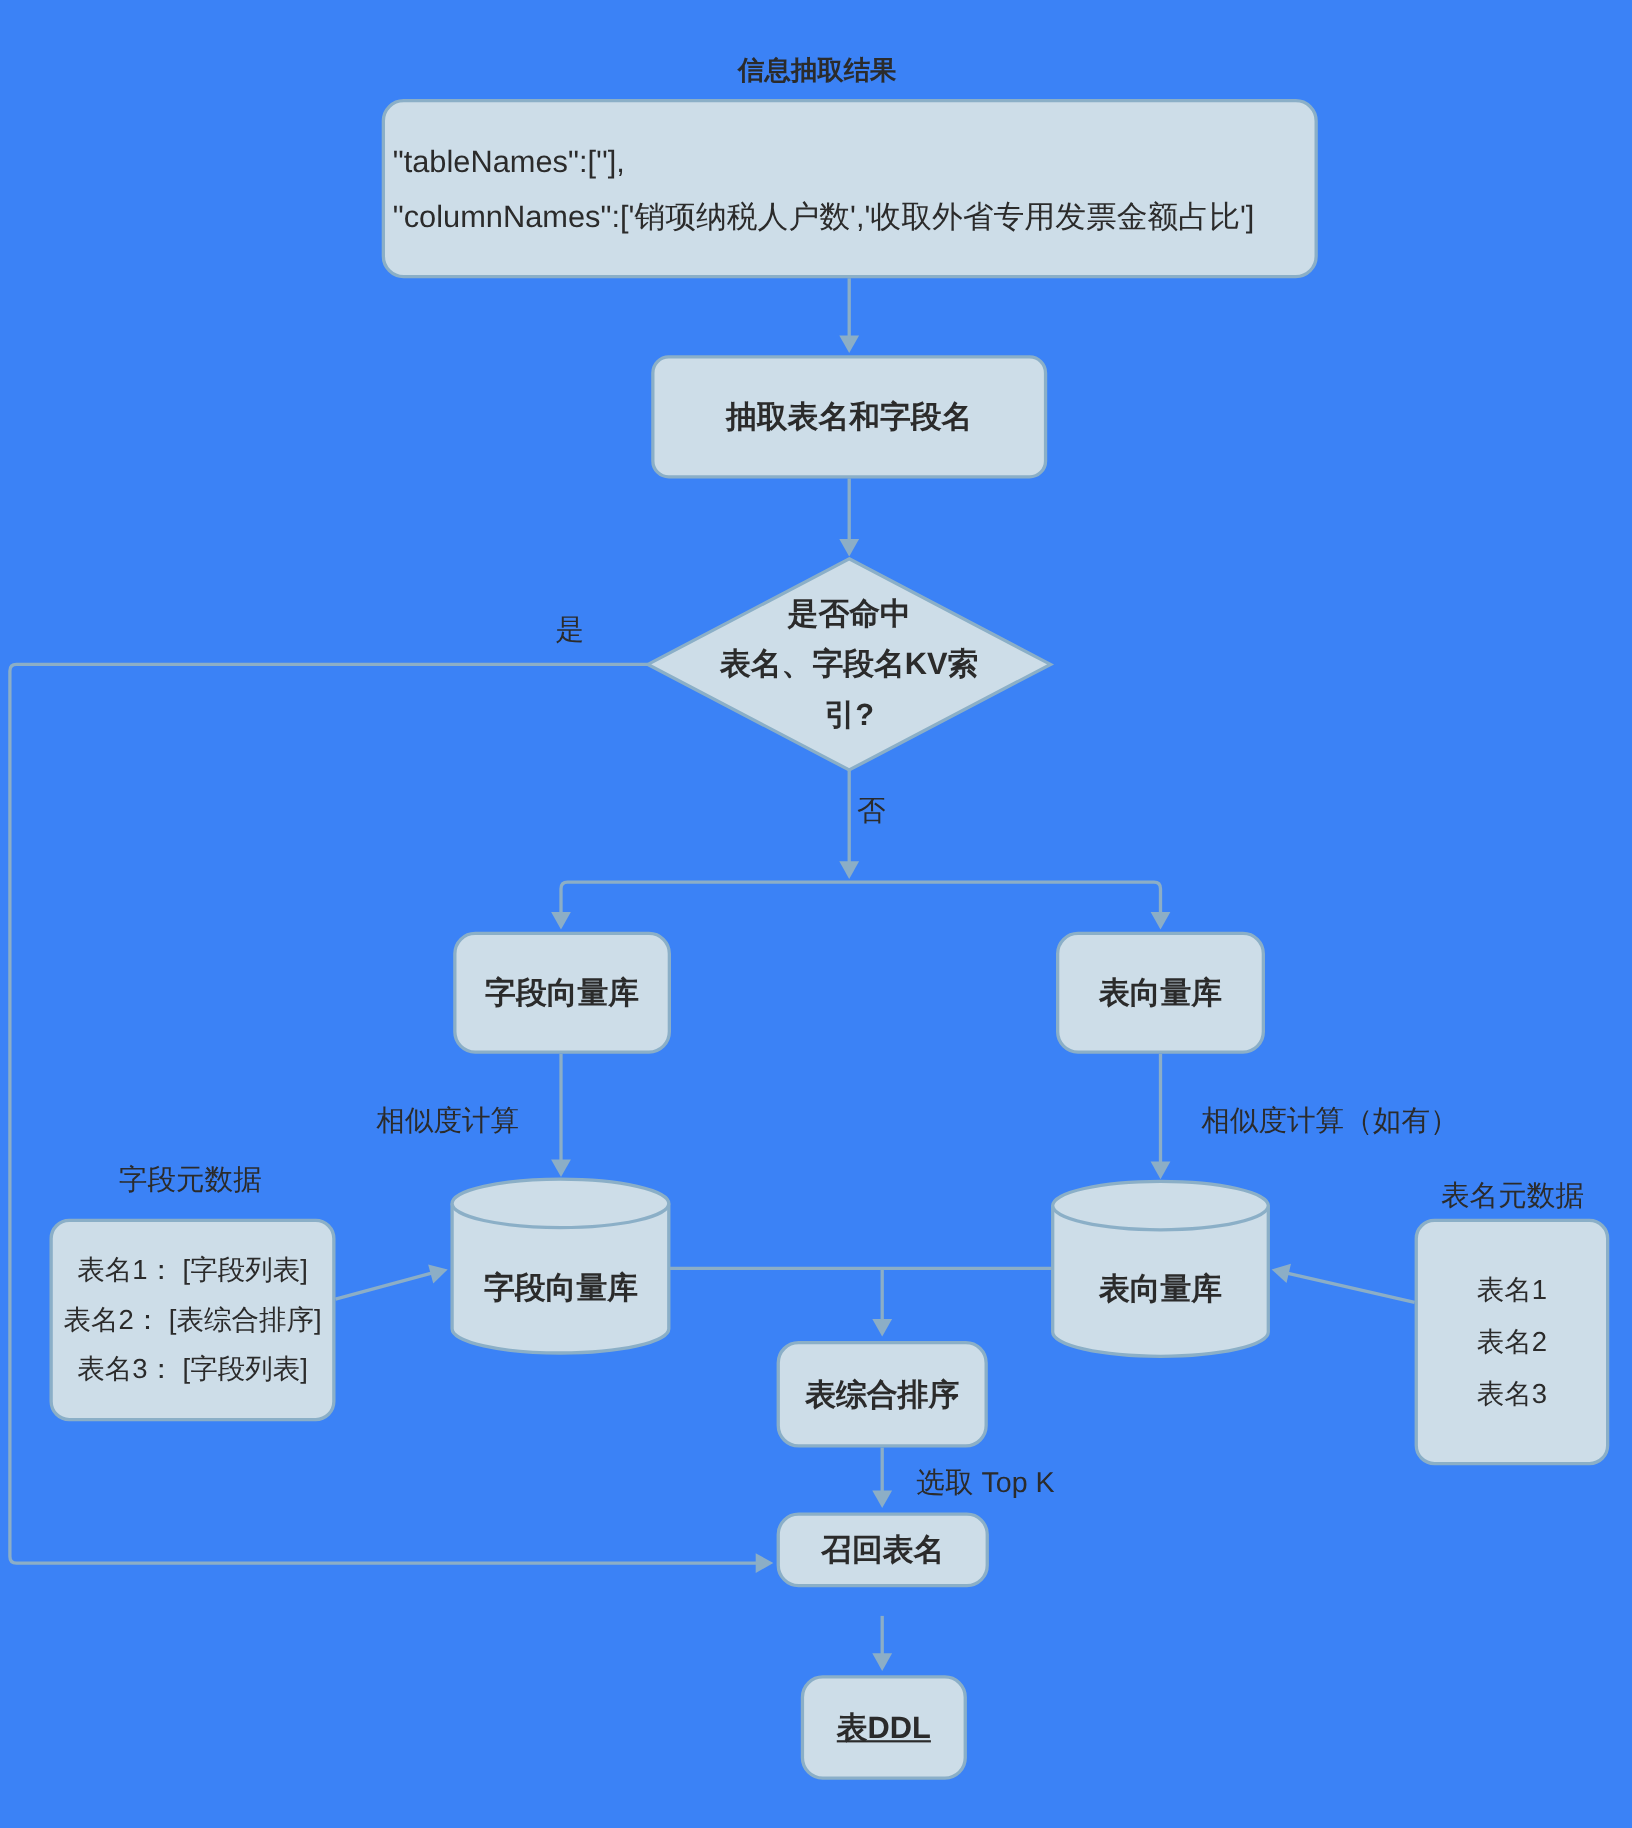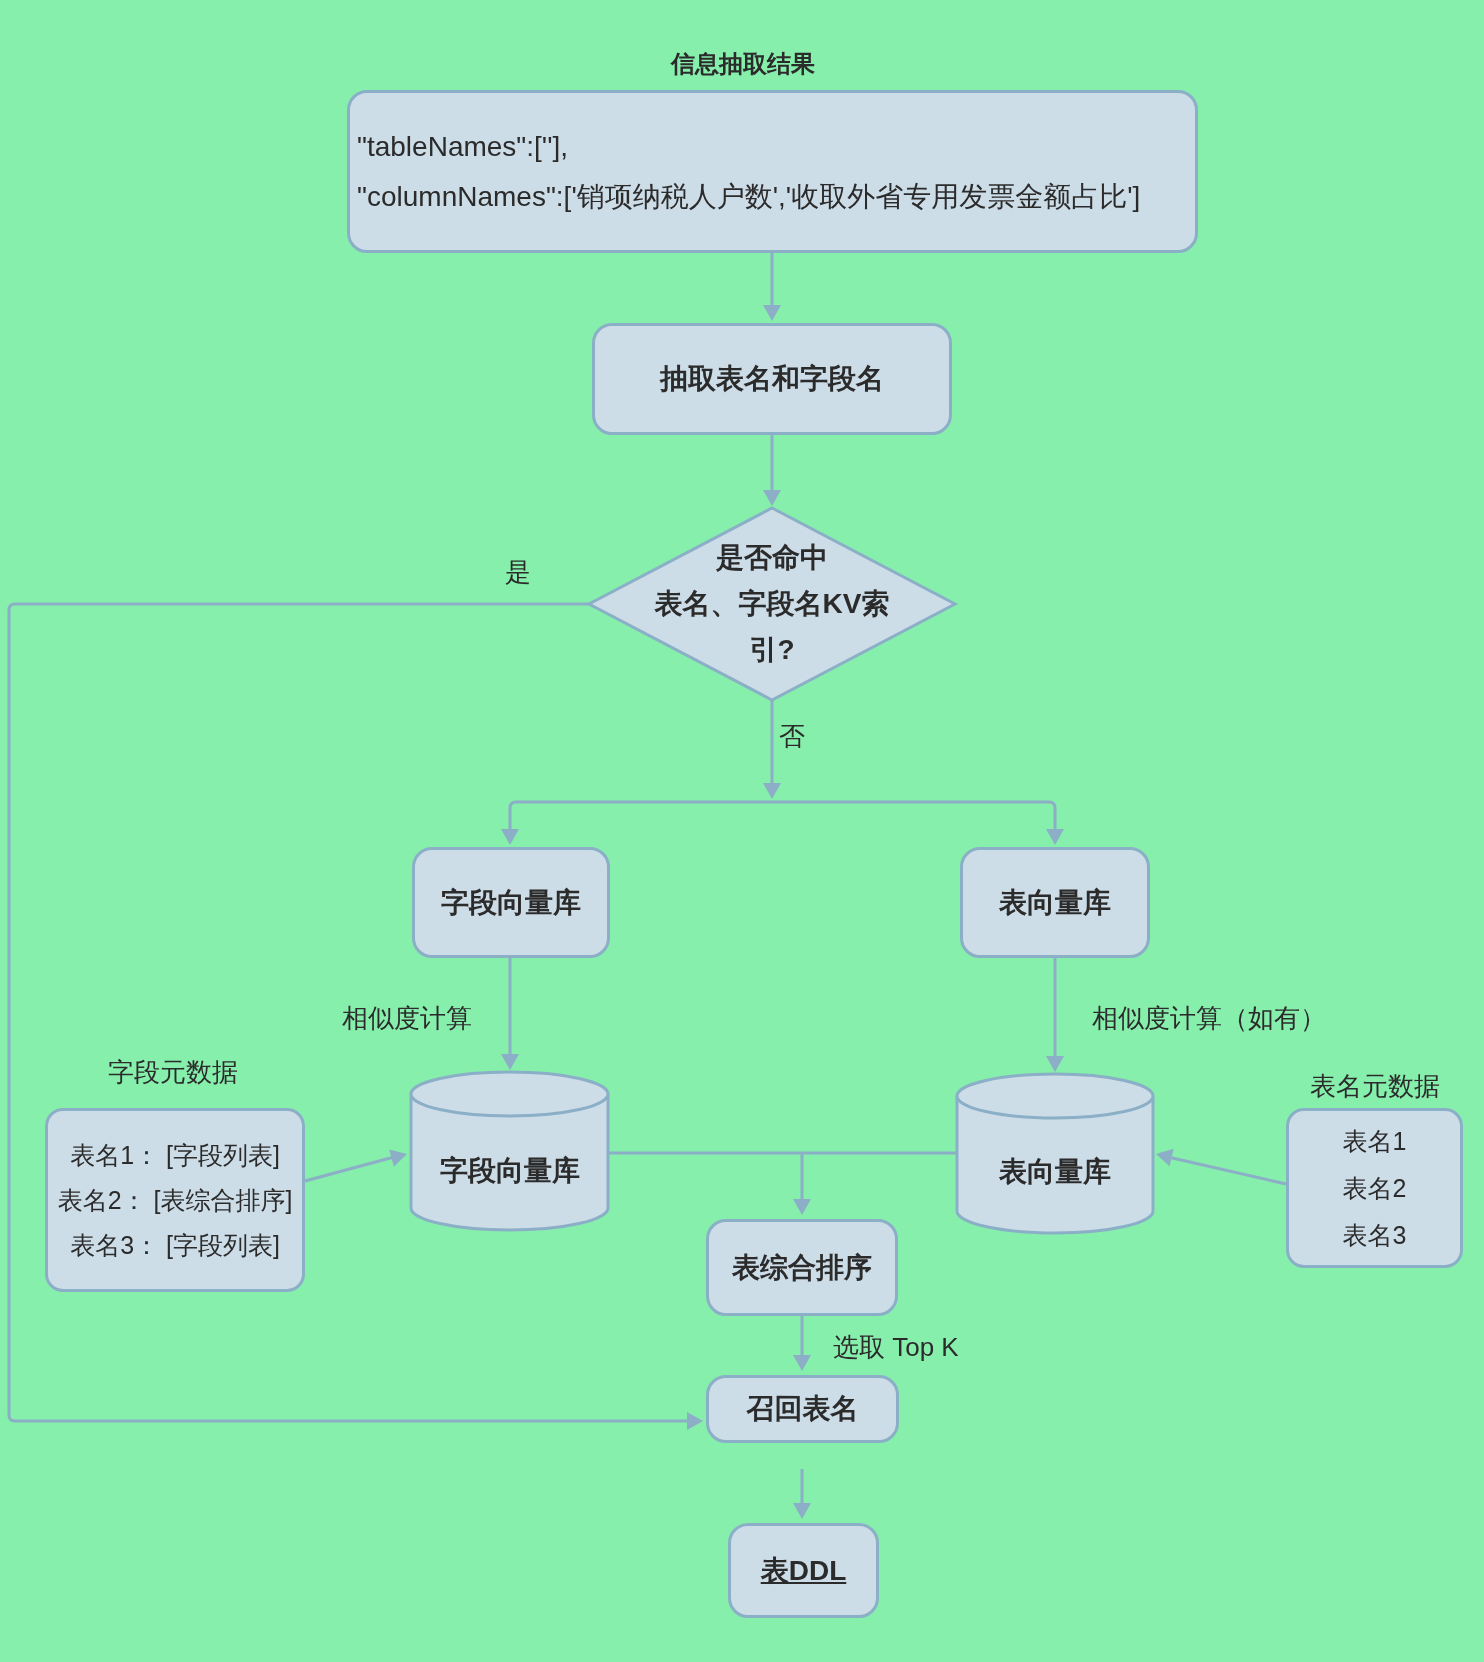--- a/index.html
+++ b/index.html
@@ -4,21 +4,21 @@
 <style>
   html,body{margin:0;padding:0;}
   body{
     font-family:"Liberation Sans","DejaVu Sans",sans-serif;
     background:#f2f2f4;
   }
   #canvas{
     position:relative;
     width:1484px;
     height:1662px;
-    background:#86efac;
+    background:#3b82f6;
     overflow:hidden;
     color:#2b2b2b;
   }
   #wires{position:absolute;left:0;top:0;width:1484px;height:1662px;}
   .node{
     position:absolute;
     box-sizing:border-box;
     background:#cddde8;
     border:3px solid #8bafc7;
     border-radius:20px;
@@ -43,38 +43,38 @@
     font-size:24px;font-weight:bold;
   }
   #extraction-result{
     left:347px;top:90px;width:851px;height:163px;
     align-items:flex-start;
     text-align:left;
     padding-left:7px;
     font-size:28px;
     line-height:50px;
   }
-  #extract-step{left:592px;top:323px;width:360px;height:112px;}
+  #extract-step{left:592px;top:323px;width:360px;height:112px;border-radius:16px;}
   #diamond-text{
     position:absolute;
     left:622px;top:535px;width:300px;height:138px;
     text-align:center;
     font-size:28px;font-weight:bold;
     line-height:46px;
   }
   #field-vector-store{left:412px;top:847px;width:198px;height:111px;}
   #table-vector-store{left:960px;top:847px;width:190px;height:111px;}
   .cyl-label{
     position:absolute;
     font-size:28px;font-weight:bold;
     text-align:center;
     white-space:nowrap;
   }
   #field-meta{left:45px;top:1108px;width:260px;height:184px;border-radius:18px;font-size:25px;line-height:45px;}
-  #table-meta{left:1286px;top:1108px;width:177px;height:160px;border-radius:18px;font-size:25px;line-height:47px;}
+  #table-meta{left:1286px;top:1108px;width:177px;height:224px;border-radius:18px;font-size:25px;line-height:47px;}
   #table-ranking{left:706px;top:1219px;width:192px;height:97px;}
   #table-recall{left:706px;top:1375px;width:193px;height:68px;}
   #table-ddl{left:728px;top:1523px;width:151px;height:95px;text-decoration:underline;}
   .shape{fill:#cddde8;stroke:#8bafc7;stroke-width:3;}
   .wire{fill:none;stroke:#8caec6;stroke-width:3;stroke-linecap:butt;stroke-linejoin:round;}
   .head{fill:#8caec6;stroke:none;}
 </style>
 </head>
 <body>
 

